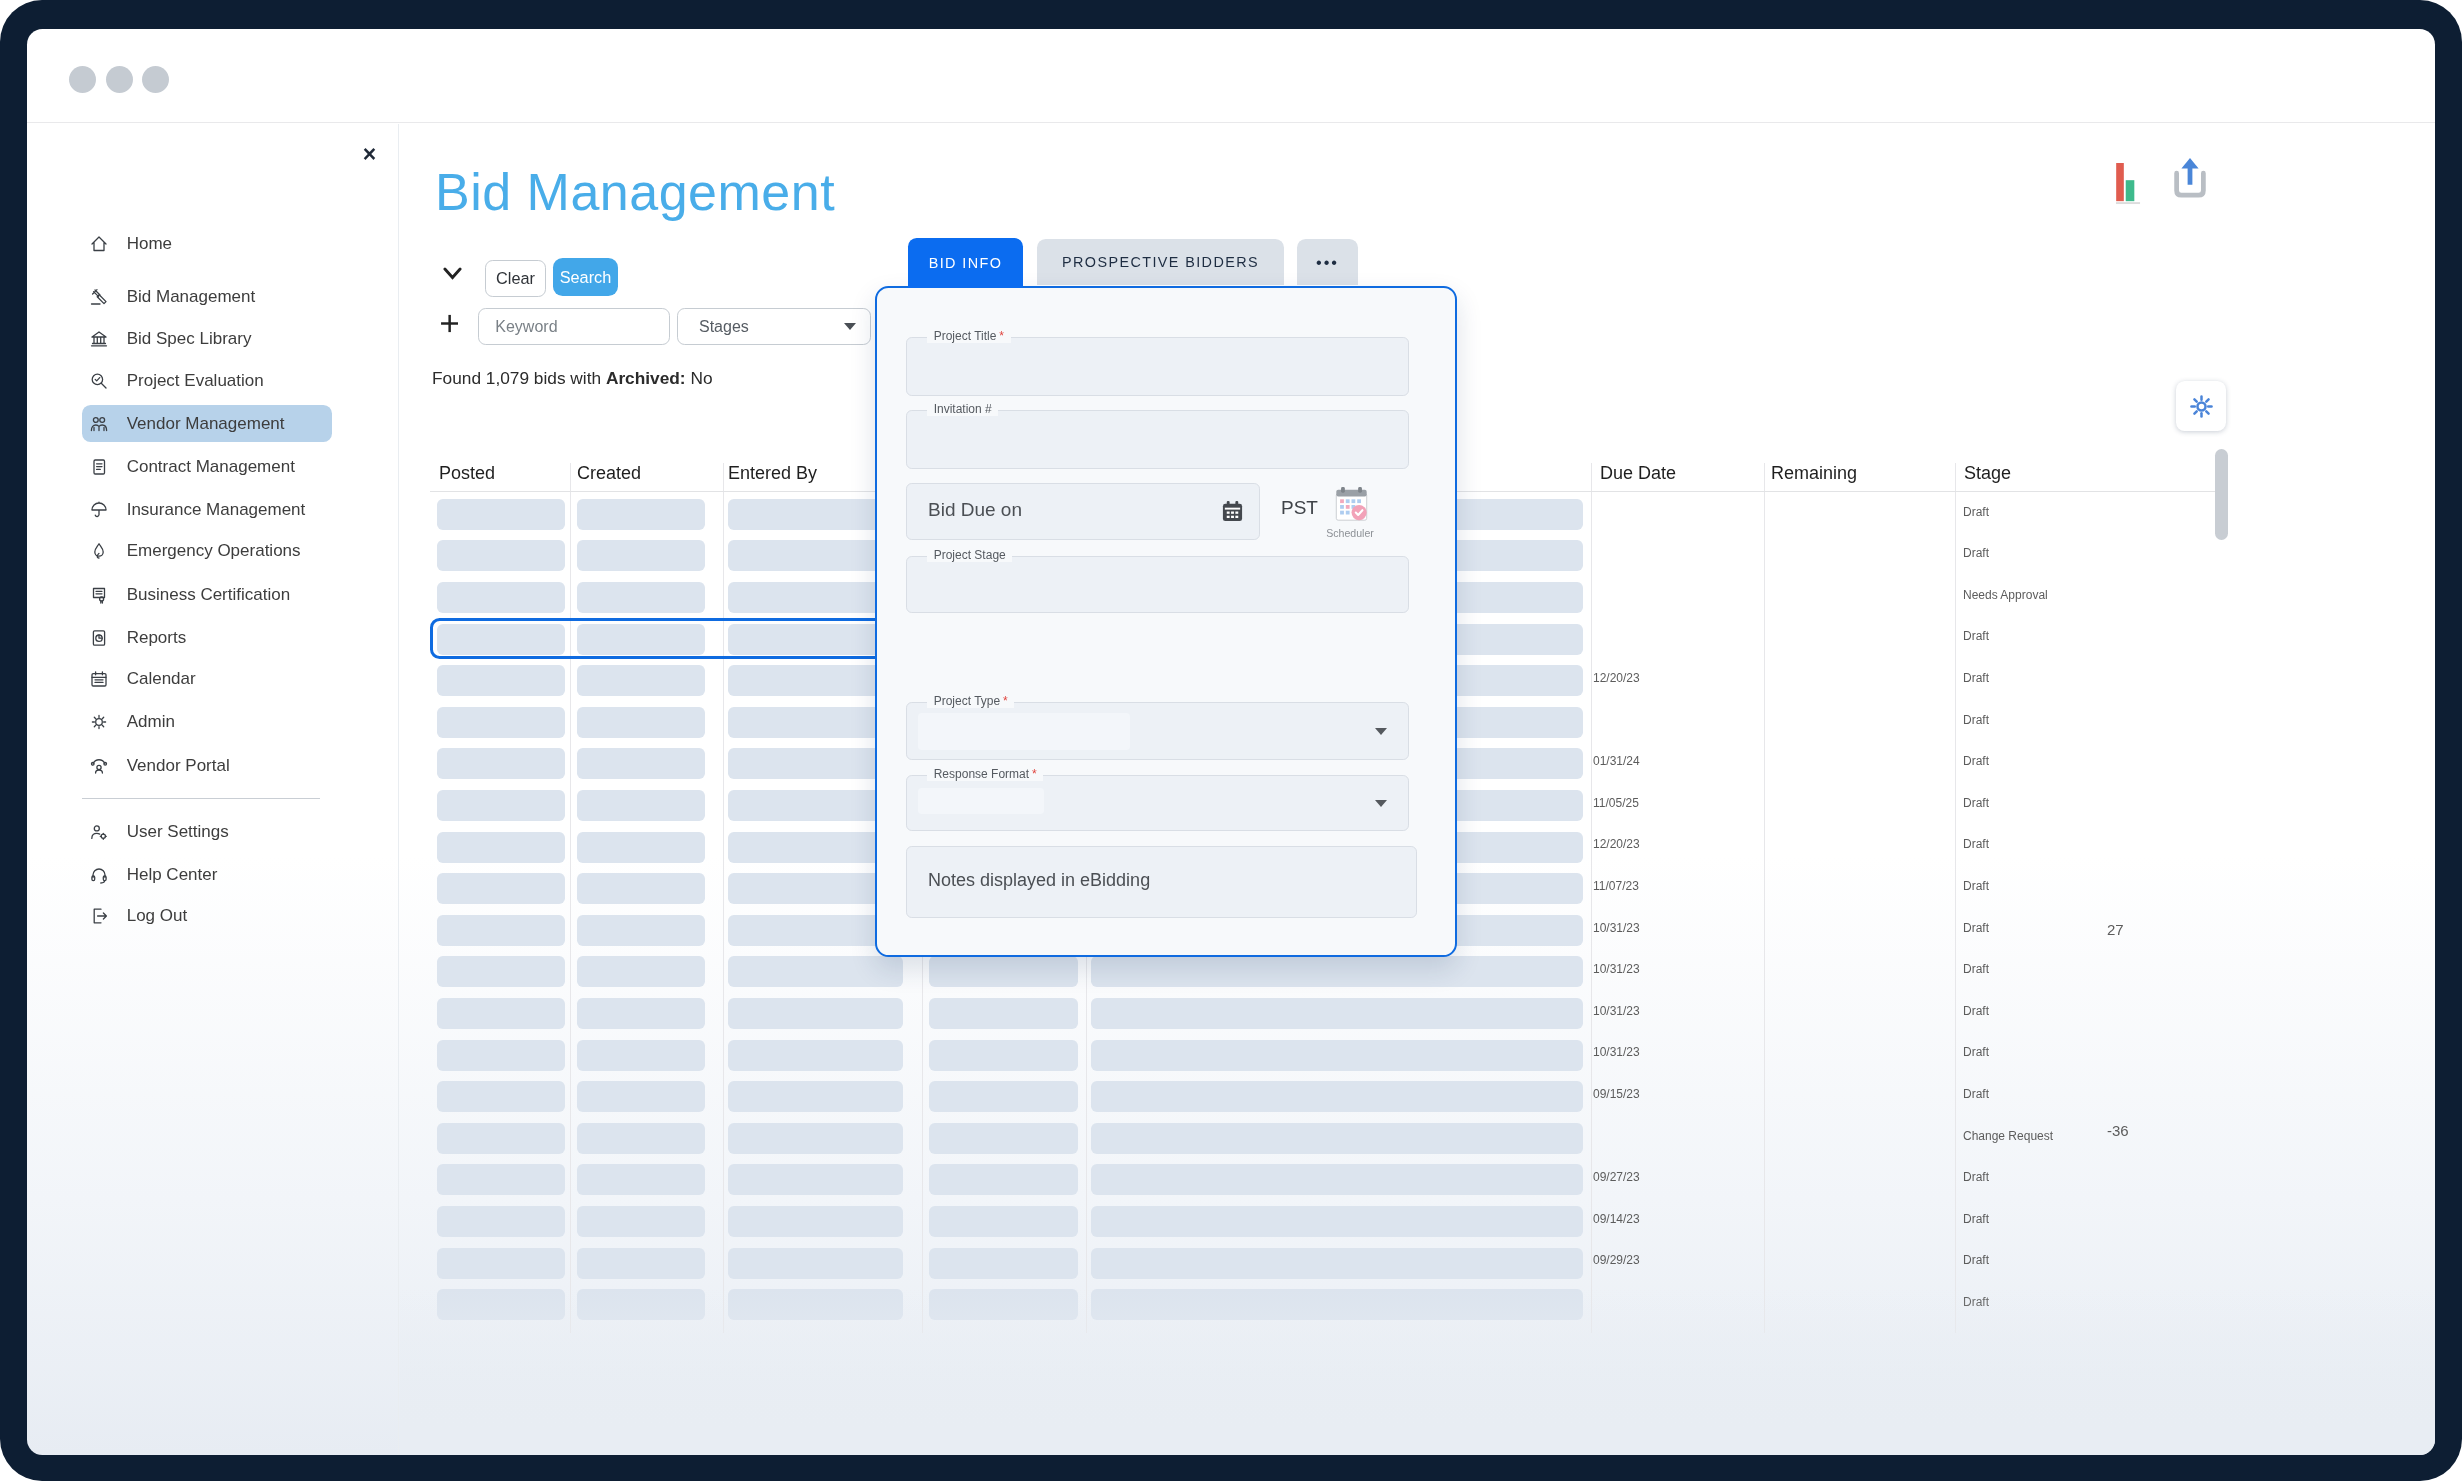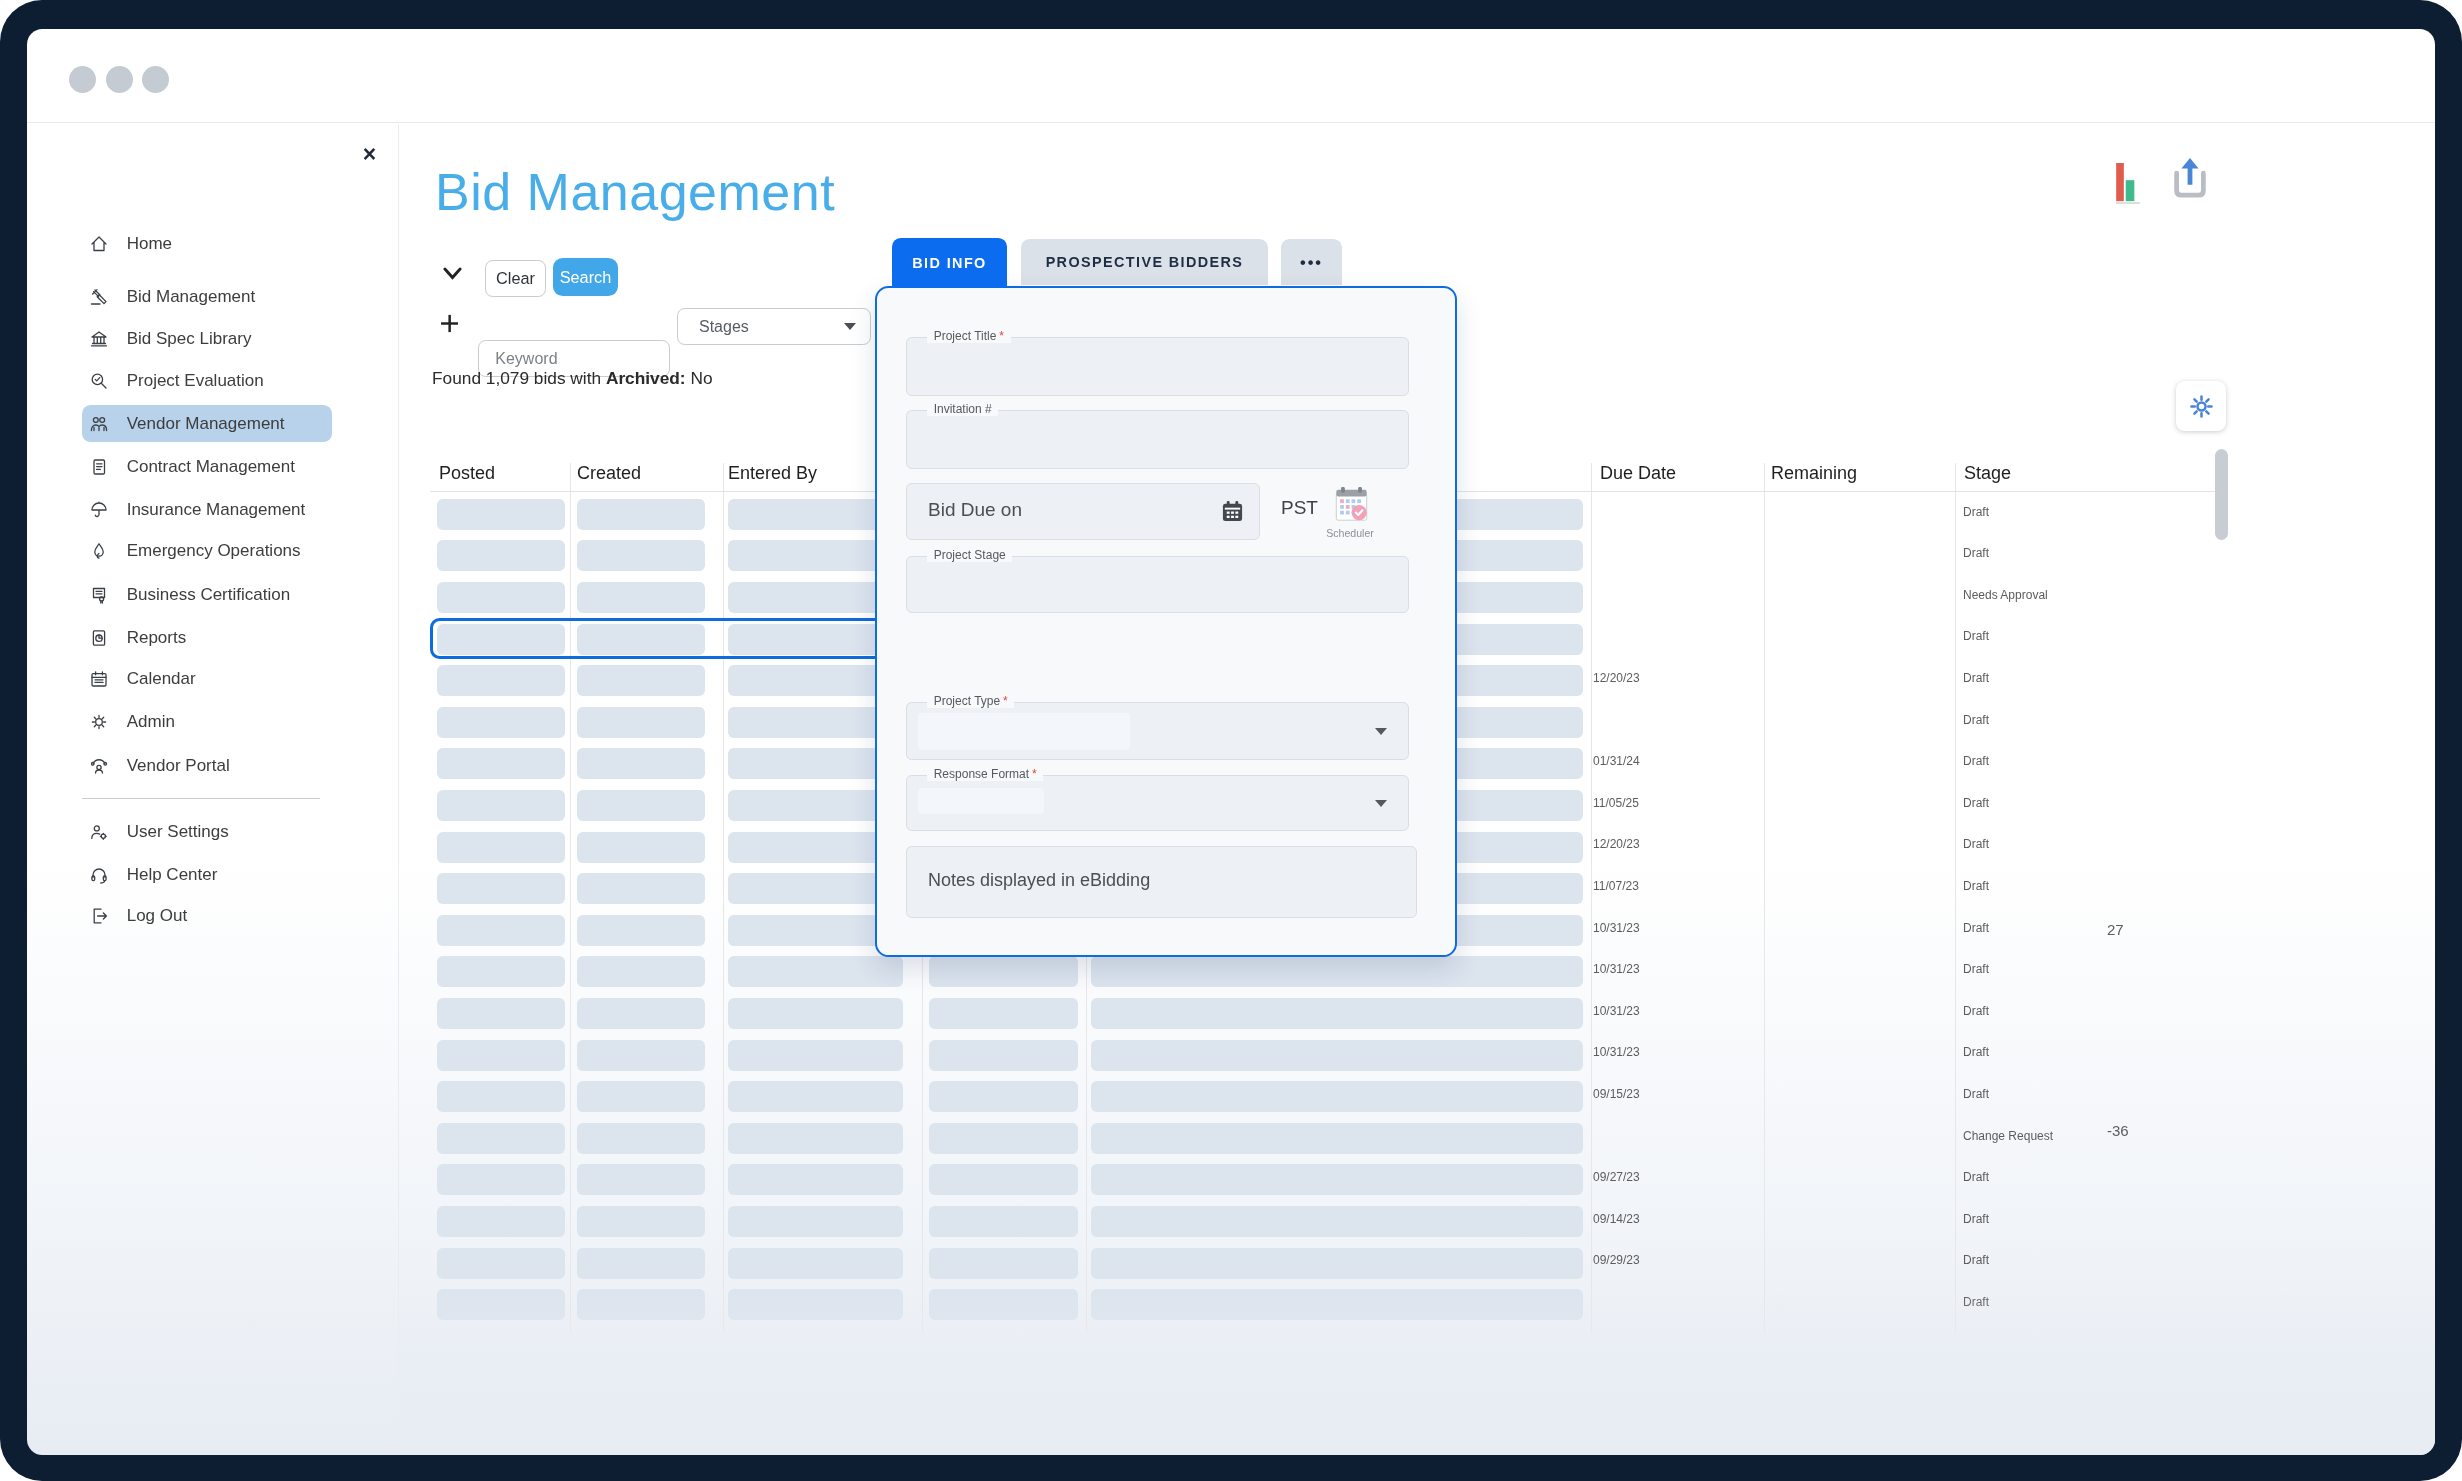--- a/index.html
+++ b/index.html
@@ -17,39 +17,39 @@
   .side-item .lbl{margin-left:18px;white-space:nowrap;}
   .side-item.active{background:#b7d2ea;}
   .side-divider{position:absolute;left:55px;width:238px;height:1px;background:#c9ced4;}
   .ic svg{stroke:#3a3f45;fill:none;stroke-width:1.3;stroke-linecap:round;stroke-linejoin:round;}
   
   .page-title{position:absolute;left:408px;top:133px;font-size:52px;font-weight:200;color:#49ade9;letter-spacing:0.5px;}
   .btn{position:absolute;display:flex;align-items:center;justify-content:center;font-size:16.3px;cursor:pointer;}
   .btn-clear{left:458px;top:231px;width:61px;height:37px;background:#fff;border:1px solid #c6ccd2;border-radius:7.7px;color:#2f3338;}
   .btn-search{left:526px;top:229px;width:65px;height:38px;background:#42a7e9;border-radius:9.6px;color:#fff;}
   .inputbox{position:absolute;height:37px;background:#fff;border:1px solid #c6ccd2;border-radius:7.7px;display:flex;align-items:center;font-size:16px;}
-  .kw{left:451px;top:279px;width:192px;color:#7a8187;padding-left:16.3px;margin-top:32px;}
+  .kw{left:451px;top:279px;width:192px;color:#7a8187;padding-left:16.3px;}
   .stg{left:650px;top:279px;width:194px;color:#565c63;padding-left:21px;}
   .caret{width:0;height:0;border-left:6.7px solid transparent;border-right:6.7px solid transparent;border-top:7.7px solid #4a4f55;position:absolute;right:14.4px;top:14.4px;}
   .found{position:absolute;left:405px;top:339px;font-size:17.3px;color:#2b2b2b;}
   .found b{font-weight:700;}
   
   .col-div{position:absolute;top:434px;width:1px;height:870px;background:#e7e7ea;z-index:1;}
   .th{position:absolute;top:434px;font-size:18px;color:#1f1f1f;z-index:1;white-space:nowrap;}
   .th-line{position:absolute;left:403px;top:462px;width:1798px;height:1px;background:#e2e3e5;z-index:1;}
   .skel{position:absolute;height:31px;border-radius:5.8px;background:#dce4ee;z-index:2;}
   .cell-txt{position:absolute;font-size:12px;color:#5c5c5c;z-index:2;white-space:nowrap;}
   .row-hl{position:absolute;left:403px;width:459px;height:41px;border:3.8px solid #0f6be0;border-radius:9.6px;z-index:3;}
   .fade{position:absolute;left:373px;right:0;top:1259px;height:167px;z-index:6;pointer-events:none;
         background:linear-gradient(180deg,rgba(233,238,243,0) 0%,#e8edf3 85%);}
   .gear-card{position:absolute;left:2149px;top:352px;width:50px;height:50px;background:#fff;border-radius:8.6px;z-index:4;
              box-shadow:0 1px 4.8px rgba(40,60,90,.25);display:flex;align-items:center;justify-content:center;cursor:pointer;}
   .scrollbar{position:absolute;left:2188px;top:420px;width:12.5px;height:91px;border-radius:6.7px;background:#c8cdd3;z-index:4;cursor:pointer;}
   
-  .tab{position:absolute;display:flex;align-items:center;justify-content:center;font-size:14.4px;font-weight:700;letter-spacing:1.4px;border-radius:8.6px 8.6px 0 0;z-index:9;cursor:pointer;}
+  .tab{position:absolute;display:flex;align-items:center;justify-content:center;font-size:14.4px;font-weight:400;letter-spacing:1.4px;border-radius:8.6px 8.6px 0 0;z-index:9;cursor:pointer;margin-left:16px;}
   .tab-active{left:865px;top:209px;width:115px;height:50px;background:#0b6cf0;color:#fff;z-index:11;}
   .tab-idle{background:#dbe1e8;color:#1e2d42;}
   .tab-pb{left:994px;top:210px;width:247px;height:46px;}
   .tab-more{left:1254px;top:210px;width:61px;height:46px;letter-spacing:1.9px;font-size:16.3px;}
   .panel{position:absolute;left:848px;top:257px;width:582px;height:671px;background:#f7f9fb;border:2.9px solid #0f6be0;border-radius:13.4px;z-index:10;
          box-shadow:0 11.5px 27px rgba(20,50,90,.14);}
   .field{position:absolute;background:#edf1f6;border:1px solid #d9dee5;border-radius:5.8px;}
   .flabel{position:absolute;font-size:12px;color:#555a60;background:#f7f9fb;padding:0 6.7px;z-index:2;white-space:nowrap;}
   .flabel .req{color:#e0443e;margin-left:2.9px;}
   .ftext{position:absolute;font-size:18px;color:#4b4f54;white-space:nowrap;}

